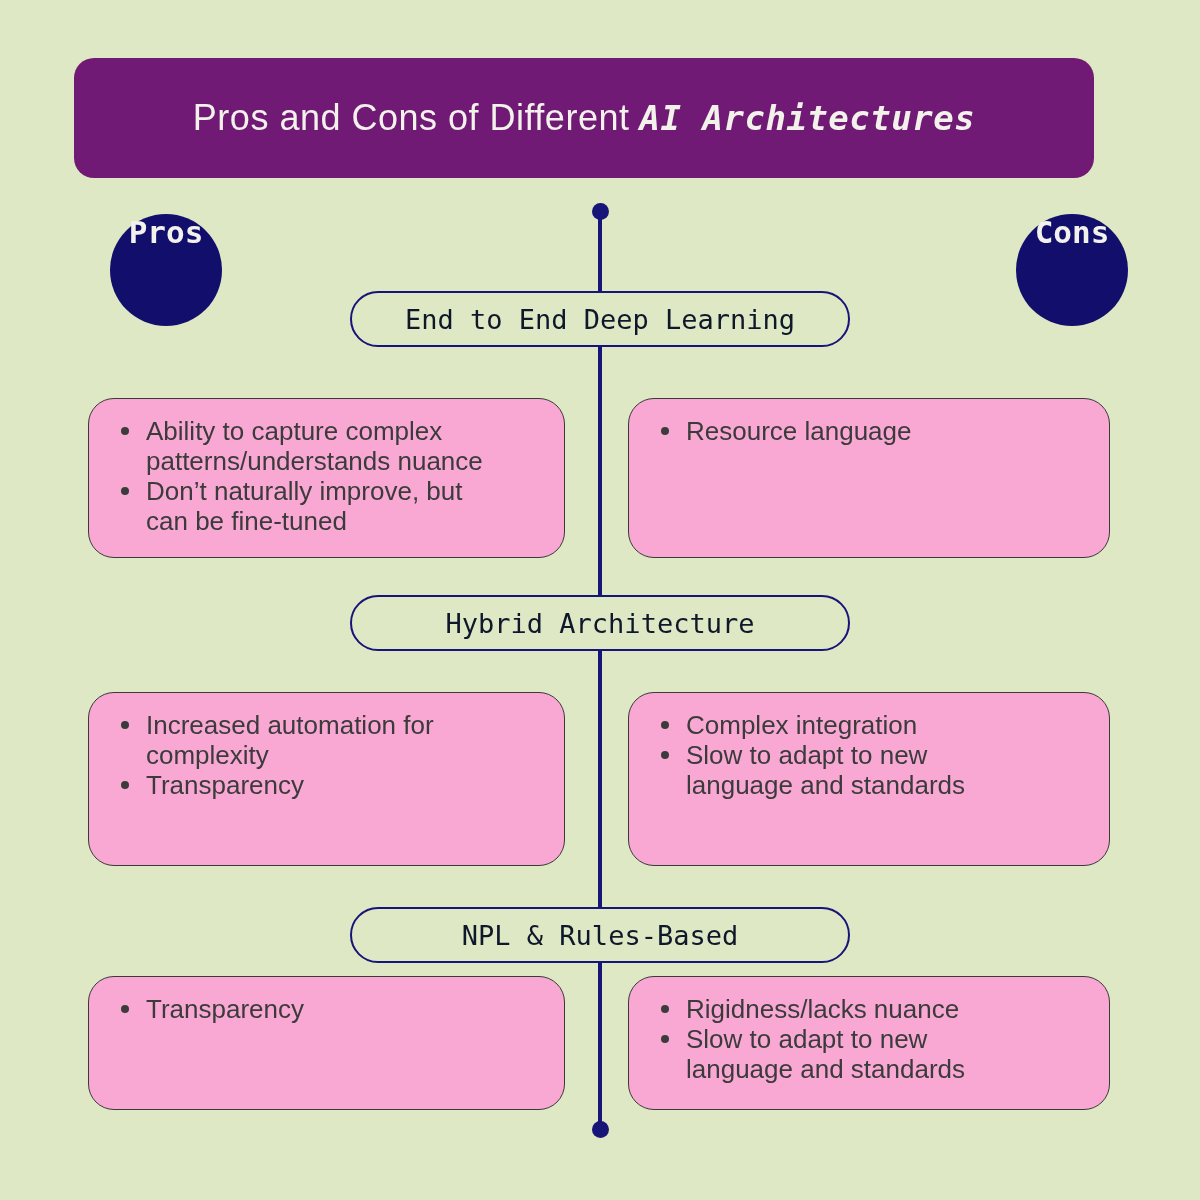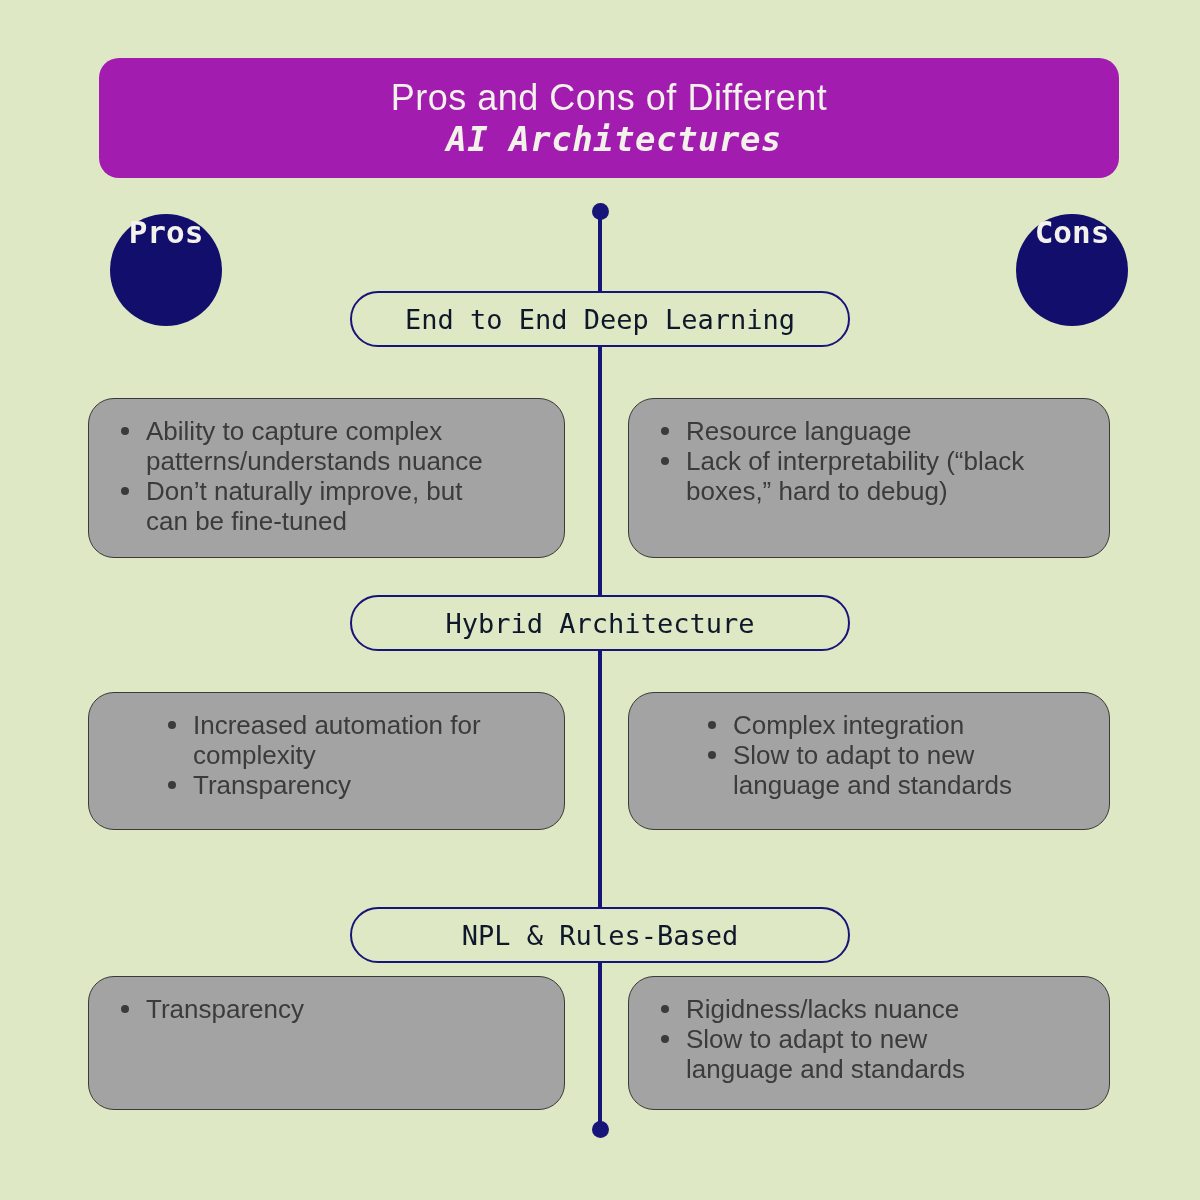--- a/index.html
+++ b/index.html
@@ -7,30 +7,29 @@
   body {
     position: relative;
     background: #dfe8c4;
     font-family: "Liberation Sans", sans-serif;
     overflow: hidden;
   }
 
   
   .header {
     position: absolute;
-    left: 99px; top: 58px;
+    left: 74px; top: 58px;
     width: 1020px; height: 120px;
-    background: #a21caf;
+    background: #701a75;
     border-radius: 20px;
     display: flex; align-items: center; justify-content: center;
     color: #f2f1ea;
     font-size: 36px;
     letter-spacing: 0.5px;
     white-space: nowrap;
-    flex-direction: column;
   }
   .header .bold { font-weight: 700; margin-left: 0.3em; font-family: "DejaVu Sans Mono", monospace; font-size: 34px; font-style: italic; }
 
   
   .center-line {
     position: absolute;
     left: 598px; top: 212px;
     width: 4px; height: 918px;
     background: #171578;
   }
@@ -74,28 +73,28 @@
     font-size: 27px;
     white-space: nowrap;
   }
   .pill.p1 { top: 291px; }
   .pill.p2 { top: 595px; }
   .pill.p3 { top: 867px; margin-top: 40px; }
 
   
   .box {
     position: absolute;
-    background: #a3a3a3;
+    background: #f9a8d4;
     border: 1.5px solid #3a3a3a;
     border-radius: 26px;
   }
   .box.left  { left: 88px;  width: 477px; }
   .box.right { left: 628px; width: 482px; }
   .box.r1 { top: 398px; height: 160px; }
-  .box.r2 { top: 692px; height: 138px; padding-left: 47px; }
+  .box.r2 { top: 692px; height: 174px; }
   .box.r3 { top: 976px; height: 134px; }
 
   .box ul {
     list-style: none;
     padding: 17px 20px 0 57px;
   }
   .box li {
     position: relative;
     max-width: 345px;
     color: #3b3b3b;
@@ -135,21 +134,20 @@
 </div>
 <div class="box left r1">
   <ul>
     <li>Ability to capture complex patterns/understands nuance</li>
     <li>Don’t naturally improve, but can be fine-tuned</li>
   </ul>
 </div>
 <div class="box right r1">
   <ul>
     <li>Resource language</li>
-    <li>Lack of interpretability (“black boxes,” hard to debug)</li>
   </ul>
 </div>
 
 <div class="pill p2">
   <span>Hybrid Architecture</span>
 </div>
 <div class="box left r2">
   <ul>
     <li>Increased automation for complexity</li>
     <li>Transparency</li>

